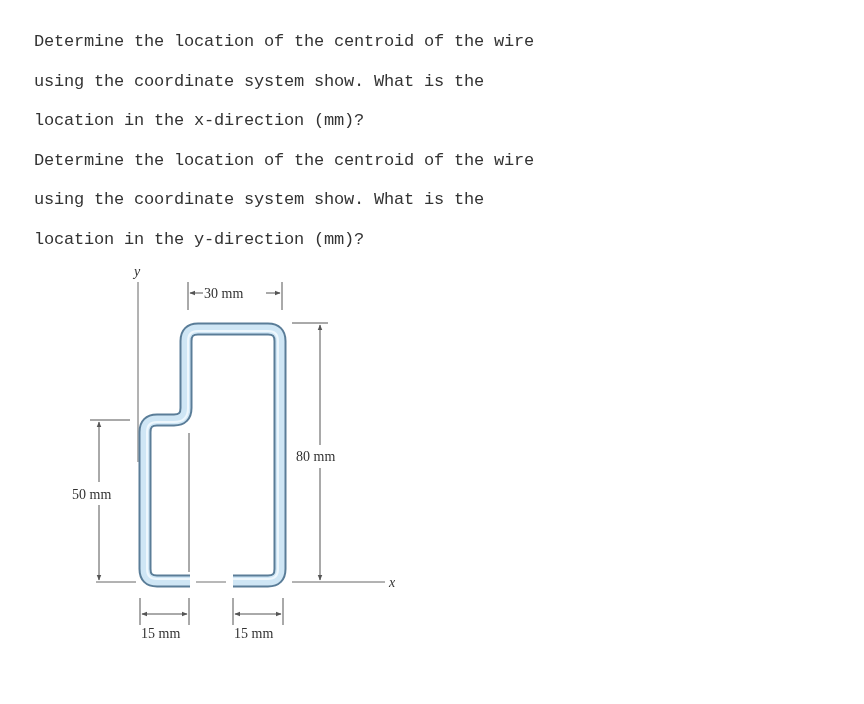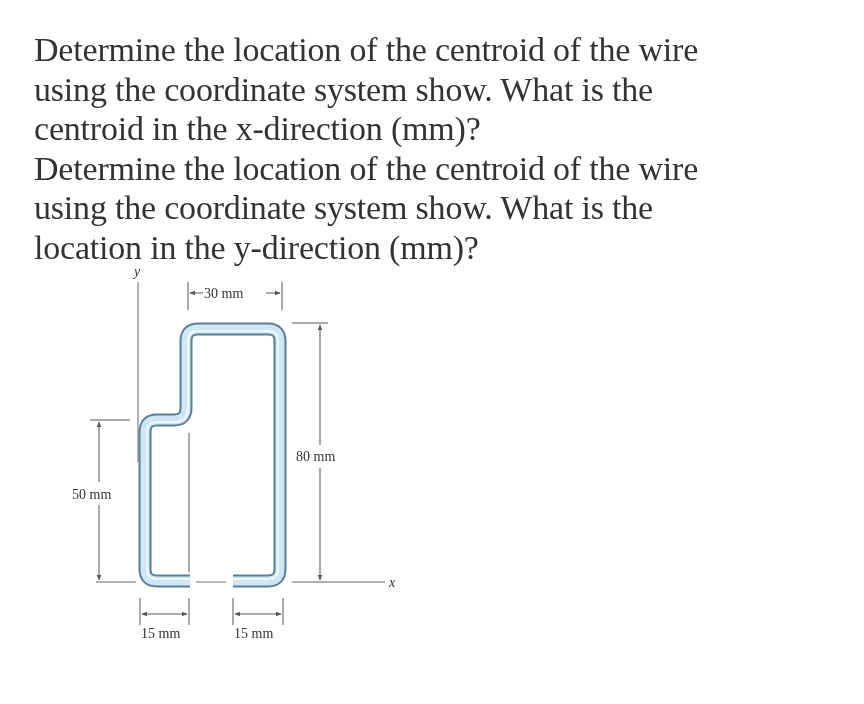--- a/index.html
+++ b/index.html
@@ -1,32 +1,32 @@
 <!DOCTYPE html>
 <html><head>
   <meta charset="utf-8">
   <style>
     html, body { margin: 0; padding: 0; background: #ffffff; }
     body { width: 864px; height: 704px; position: relative; overflow: hidden; }
     .question {
       position: absolute; left: 34px; top: 22px; width: 800px;
-      font-family: Liberation Serif, serif; font-size: 34px; line-height: 39.6px;
-      color: #333333; letter-spacing: -0.2px; margin-top: 8px;
+      font-family: Liberation Mono, monospace; font-size: 17px; line-height: 39.6px;
+      color: #333333; letter-spacing: -0.2px;
     }
     .question p { margin: 0; }
     .figure { position: absolute; left: 0; top: 255px; width: 864px; height: 420px; }
     .lbl { font-family: "Liberation Serif", serif; fill: #333333; }
   </style>
 </head>
 <body>
 
 <div class="question">
   <p>Determine the location of the centroid of the wire</p>
   <p>using the coordinate system show.  What is the</p>
-  <p>centroid in the x-direction (mm)?</p>
+  <p>location in the x-direction (mm)?</p>
   <p>Determine the location of the centroid of the wire</p>
   <p>using the coordinate system show.  What is the</p>
   <p>location in the y-direction (mm)?</p>
 </div>
 
 <svg class="figure" viewBox="0 255 864 420" width="864" height="420" xmlns="http://www.w3.org/2000/svg">
   <defs>
     <marker id="arr" viewBox="0 0 10 10" refX="9" refY="5" markerWidth="6" markerHeight="6" orient="auto-start-reverse">
       <path d="M0,1 L10,5 L0,9 z" fill="#555"></path>
     </marker>

